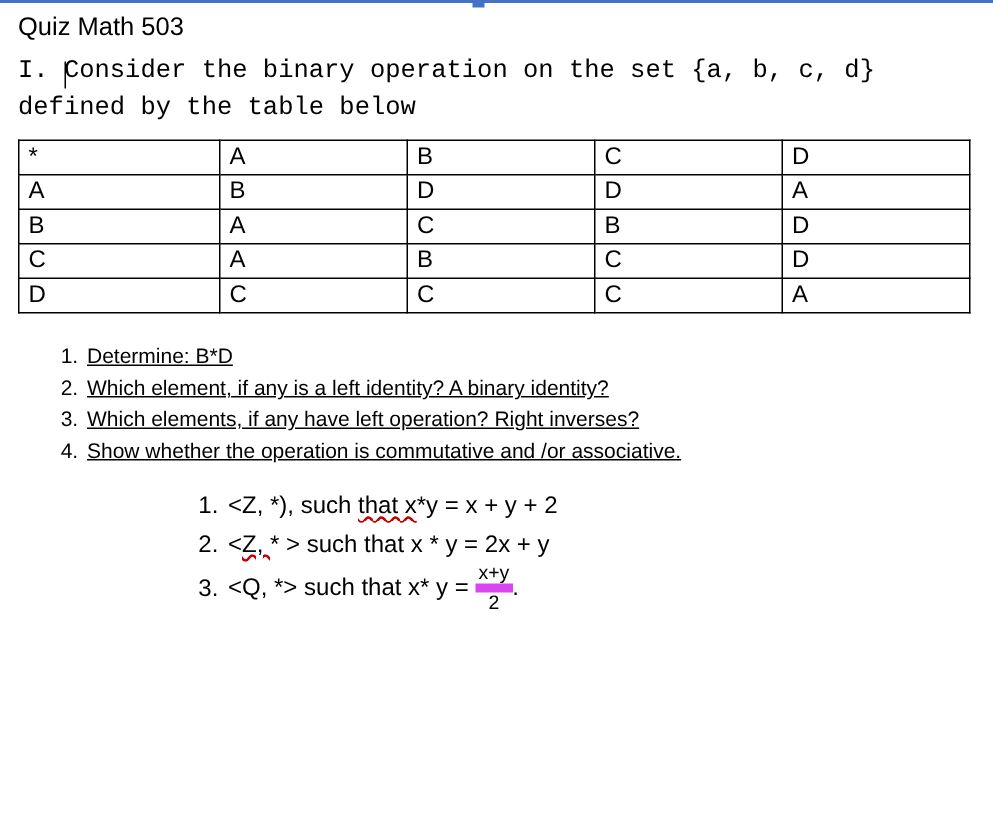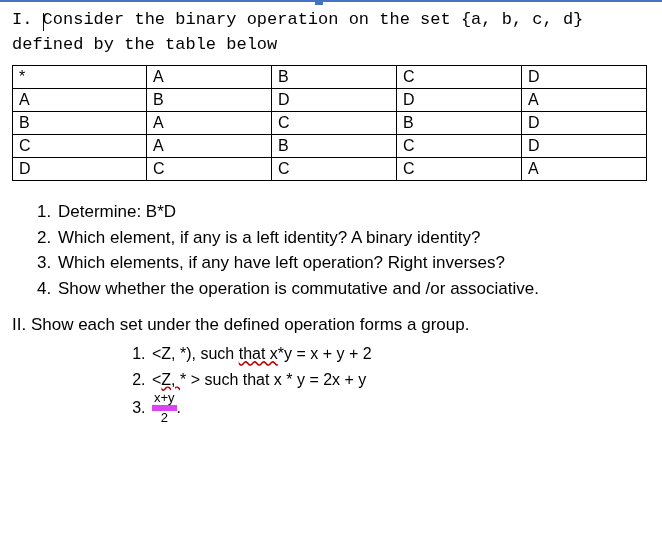--- a/index.html
+++ b/index.html
@@ -64,23 +64,24 @@
     td:nth-child(2) { width: 125px; }
     td:nth-child(3) { width: 125px; }
     td:nth-child(4) { width: 125px; }
     td:nth-child(5) { width: 125px; }
     .qlist {
       list-style: decimal;
       padding-left: 44px;
       margin: 0 0 14px 0;
     }
     .qlist li {
-      font-size: 17px;
+      font-size: 14px;
       line-height: 1.5;
       padding-left: 2px;
+      text-decoration: underline;
     }
     .sublist {
       list-style: decimal;
       padding-left: 138px;
       margin: 6px 0 0 0;
     }
     .sublist li {
       font-size: 16px;
       line-height: 1.6;
       padding-left: 2px;
@@ -107,20 +108,21 @@
     }
   </style>
 </head>
 <body>
 
 <div class="top-border">
   <div class="top-marker"></div>
 </div>
 
 <div class="content">
+  <div class="title">Quiz Math 503</div>
 
   <div class="section-heading">
     <span>I. </span><span class="cursor"></span><span>Consider the binary operation on the set {a, b, c, d} defined by the table below</span>
   </div>
 
   <table>
     <tbody>
         <tr>
       <td>*</td>
       <td>A</td>
@@ -159,26 +161,25 @@
   </tbody>
     </table>
 
   <ol class="qlist">
     <li>Determine: B*D</li>
     <li>Which element, if any is a left identity? A binary identity?</li>
     <li>Which elements, if any have left operation? Right inverses?</li>
     <li>Show whether the operation is commutative and /or associative.</li>
   </ol>
 
-  <div class="section2">II.  Show each set under the defined operation forms a group.</div>
 
   <ol class="sublist">
     <li>
       <span>&lt;Z, *), such </span><span class="redline">that  x</span><span>*y = x + y + 2</span>
     </li>
     <li>
       <span>&lt;</span><span class="redline">Z, </span><span>* &gt; such that x * y = 2x + y</span>
     </li>
     <li>
-      <span class="frac"><span class="num">x+y</span><span class="den">2</span></span><span>.</span>
+      <span>&lt;Q, *&gt; such that x* y = </span><span class="frac"><span class="num">x+y</span><span class="den">2</span></span><span>.</span>
     </li>
   </ol>
 </div>
 
 </body></html>

